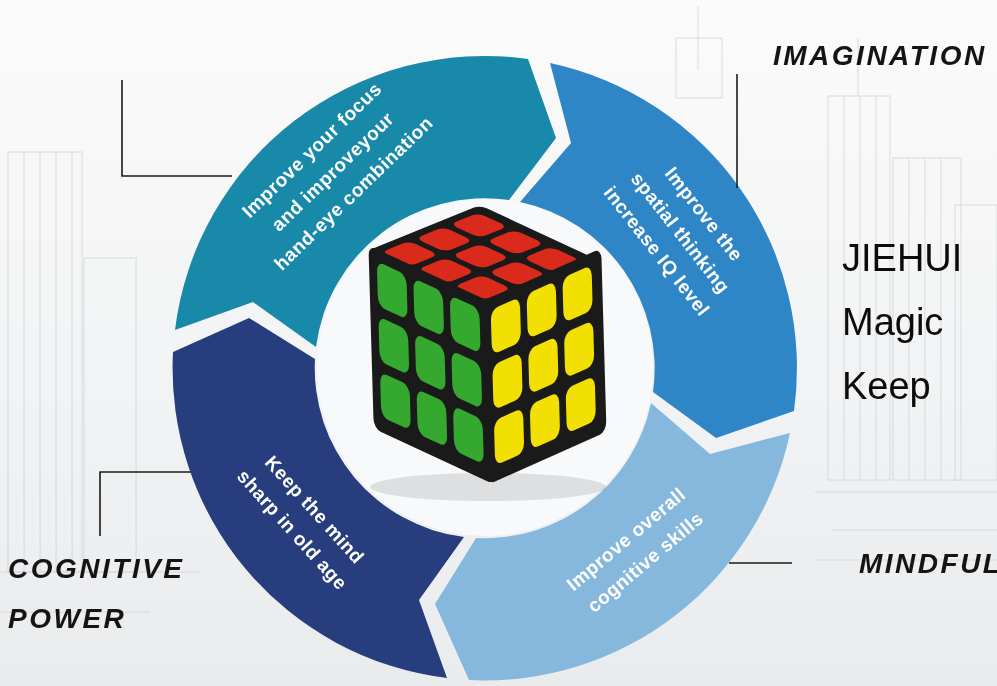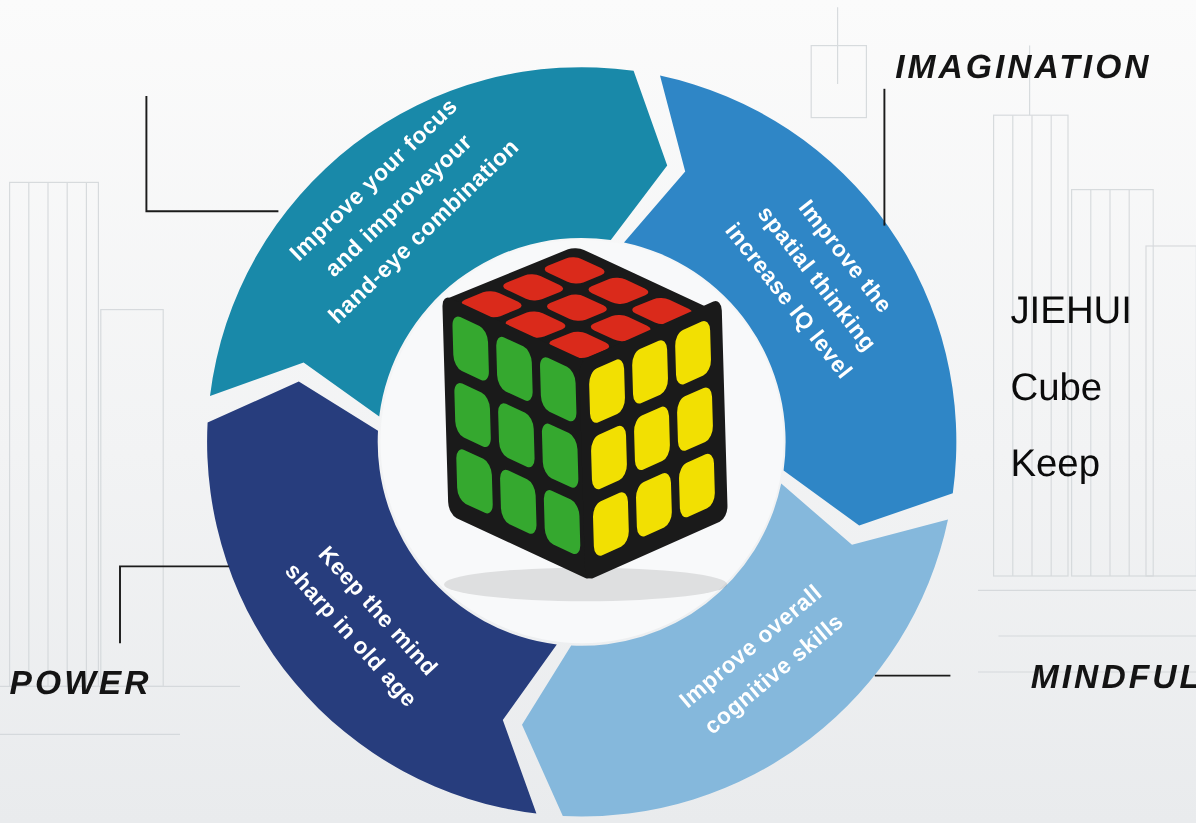--- a/index.html
+++ b/index.html
@@ -16,25 +16,25 @@
   }
   .seg-text.attention{left:333px;top:172px;transform:translate(-50%,-50%) rotate(-44deg);}
   .seg-text.imagination{left:680px;top:233px;transform:translate(-50%,-50%) rotate(52deg);}
   .seg-text.mindful{left:636px;top:551px;transform:translate(-50%,-50%) rotate(-40deg);}
   .seg-text.cognitive{left:303px;top:520px;transform:translate(-50%,-50%) rotate(48deg);}
   .callout{
     position:absolute;font-style:italic;font-weight:700;font-size:28px;
     letter-spacing:2.5px;color:#141414;white-space:nowrap;
   }
   .callout.attention{left:36px;top:40px;}
-  .callout.imagination{left:746px;top:40px;}
+  .callout.imagination{left:773px;top:40px;}
   .callout.cognitive{left:8px;top:544px;line-height:50px;}
   .callout.mindful{left:844px;top:548px;margin-left:15px;}
   .brand-title{
-    position:absolute;left:842px;top:226px;font-size:32px;line-height:64px;
+    position:absolute;left:842px;top:226px;font-size:38px;line-height:64px;
     color:#0b0b0b;font-weight:400;white-space:nowrap;
   }
 </style>
 </head>
 <body>
 
 <div class="stage">
 
   <svg class="layer" viewBox="0 0 997 686">
     <g stroke="#d2d6d9" fill="none" stroke-width="1" opacity="0.85">
@@ -131,23 +131,24 @@
     <div>Improve overall</div>
     <div>cognitive skills</div>
   </div>
   <div class="seg-text cognitive">
     <div>Keep the mind</div>
     <div>sharp in old age</div>
   </div>
 
   <div class="callout imagination">IMAGINATION</div>
   <div class="callout cognitive">
+    <div>COGNITIVE</div>
     <div>POWER</div>
   </div>
   <div class="callout mindful">MINDFUL</div>
 
   <div class="brand-title">
     <div>JIEHUI</div>
-    <div>Cube</div>
+    <div>Magic</div>
     <div>Keep</div>
   </div>
 
 </div>
 
 </body></html>

